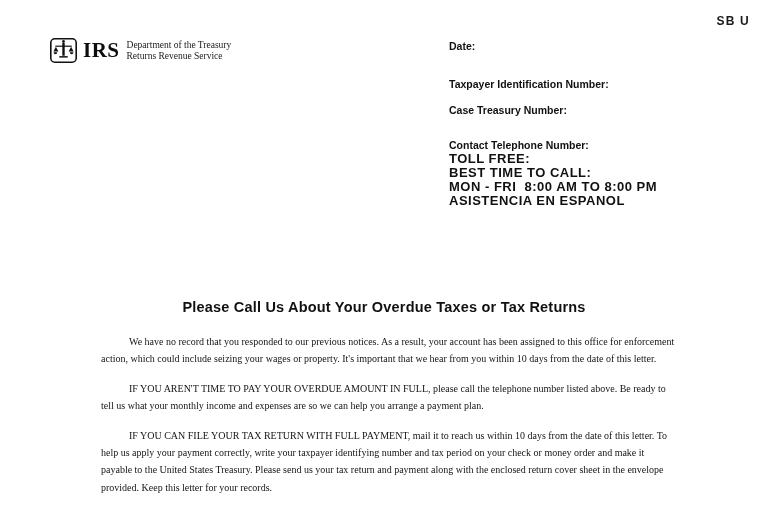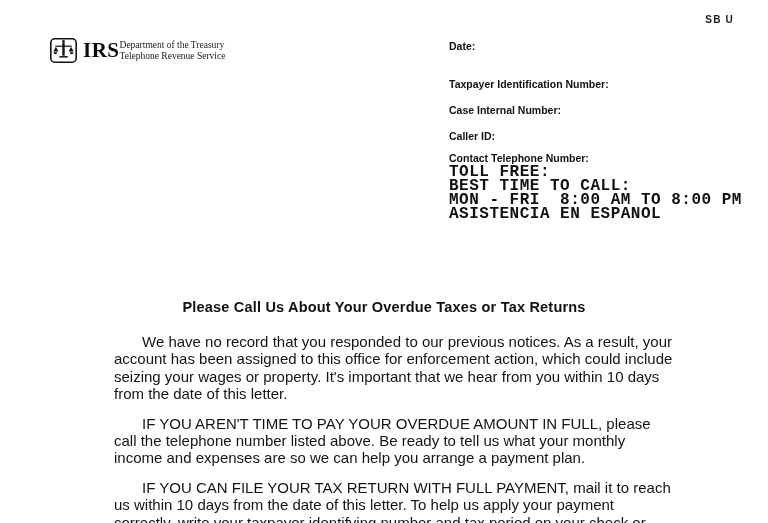--- a/index.html
+++ b/index.html
@@ -18,23 +18,23 @@
     width: 768px;
     height: 523px;
     background: #ffffff;
     overflow: hidden;
   }
 
   
   .sbu {
     position: absolute;
     top: 14px;
-    right: 34px;
+    right: 18px;
     font-family: "Liberation Sans", "DejaVu Sans", sans-serif;
-    font-size: 10px;
+    font-size: 12px;
     font-weight: bold;
     letter-spacing: 1.2px;
     color: #1a1a1a;
   }
 
   
   .letterhead {
     position: absolute;
     left: 50px;
     top: 38px;
@@ -47,20 +47,21 @@
     flex: 0 0 auto;
     margin-right: 6px;
   }
   .irs-wordmark {
     font-family: "Liberation Serif", "DejaVu Serif", serif;
     font-weight: bold;
     font-size: 21px;
     letter-spacing: 0.5px;
     color: #0d0d0d;
     line-height: 1;
+    margin-right: 7px;
   }
   .agency-lines {
     font-family: "Liberation Serif", "DejaVu Serif", serif;
     font-size: 9.5px;
     font-weight: normal;
     line-height: 11.5px;
     color: #1a1a1a;
     padding-top: 1px;
   }
 
@@ -88,22 +89,22 @@
   .tin-value {
     font-family: "Liberation Mono", "DejaVu Sans Mono", monospace;
     font-size: 11.5px;
     font-weight: bold;
     letter-spacing: 0.6px;
     color: #111111;
     line-height: 14px;
     padding-left: 78px;
   }
   .phone-block {
-    font-family: Liberation Mono, monospace;
-    font-size: 16px;
+    font-family: Liberation Sans, sans-serif;
+    font-size: 13px;
     font-weight: bold;
     letter-spacing: 0.5px;
     color: #111111;
     line-height: 14px;
     white-space: pre;
   }
 
   
   .heading {
     position: absolute;
@@ -118,26 +119,26 @@
     color: #111111;
   }
 
   .body-copy {
     position: absolute;
     left: 97px;
     top: 333px;
     width: 578px;
   }
   .para {
-    font-family: Liberation Sans, sans-serif;
-    font-size: 15px;
+    font-family: Liberation Serif, serif;
+    font-size: 10px;
     line-height: 17.4px;
     color: #141414;
     text-indent: 28px;
-    margin: 0 0 12px 17px;
+    margin: 0 0 12px 4px;
     text-align: left;
   }
   .para:last-child { margin-bottom: 0; }
   .lead-caps { white-space: normal; }
 </style>
 </head>
 <body>
 
 <div class="page">
 
@@ -155,44 +156,41 @@
           <path d="M21.1 8.8 L18.6 13.6 h5 z"></path>
           <circle cx="13.5" cy="3.3" r="1.3"></circle>
           <path d="M7.2 14.2c0 1.2-0.8 2-1.8 2s-1.8-0.8-1.8-2z"></path>
           <path d="M23.4 14.2c0 1.2-0.8 2-1.8 2s-1.8-0.8-1.8-2z"></path>
         </g>
       </svg>
     </span>
     <span class="irs-wordmark">IRS</span>
     <span class="agency-lines">
       <div>Department of the Treasury</div>
-      <div>Telephone Revenue Service</div>
+      <div>Returns Revenue Service</div>
     </span>
   </div>
 
   <div class="fields">
 
     <div class="field-group">
       <div class="field-label">Date:</div>
     </div>
     <div class="gap-date"></div>
 
     <div class="field-group">
       <div class="field-label">Taxpayer Identification Number:</div>
     </div>
     <div class="gap-tin"></div>
 
     <div class="field-group">
-      <div class="field-label">Case Internal Number:</div>
+      <div class="field-label">Case Treasury Number:</div>
     </div>
     <div class="gap-case"></div>
 
-    <div class="field-group">
-      <div class="field-label">Caller ID:</div>
-    </div>
     <div class="gap-caller"></div>
 
     <div class="field-group">
       <div class="field-label">Contact Telephone Number:</div>
       <div class="phone-block">TOLL FREE:
 BEST TIME TO CALL:
 MON - FRI  8:00 AM TO 8:00 PM
 ASISTENCIA EN ESPANOL</div>
     </div>
 

